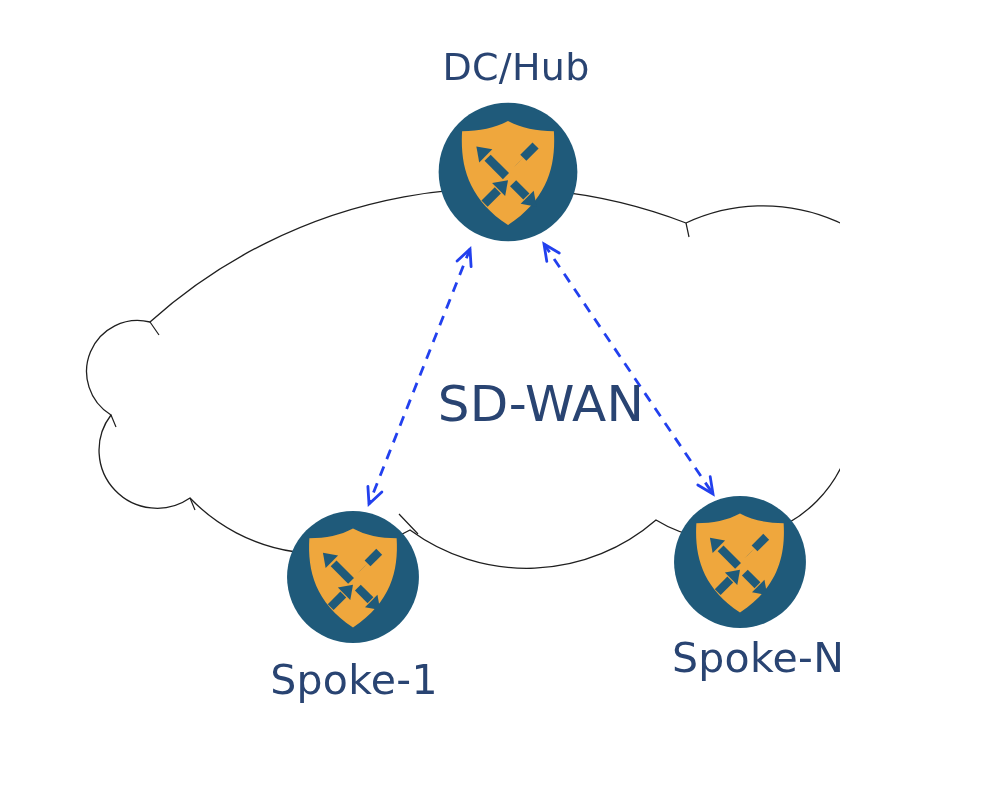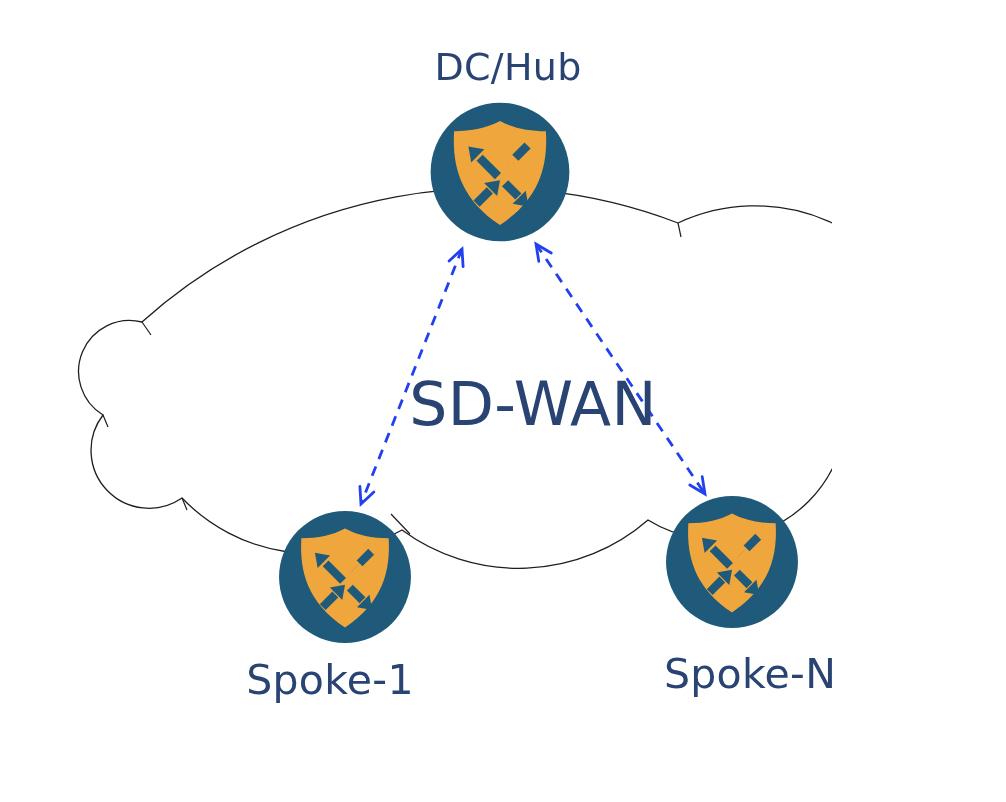--- a/index.html
+++ b/index.html
@@ -10,42 +10,43 @@
     --cloud:#1f1f1f;
     --bg:#ffffff;
   }
   html,body{margin:0;padding:0;background:var(--bg);}
   #stage{
     position:relative;
     width:832px;height:802px;
     background:var(--bg);
     overflow:hidden;
     font-family:"DejaVu Sans","Liberation Sans",sans-serif;
+    margin-left:8px;
   }
   #diagram-svg{position:absolute;left:0;top:0;}
   .cloud-shape{fill:#ffffff;stroke:var(--cloud);stroke-width:1.3;}
   .cusp-tick{fill:none;stroke:var(--cloud);stroke-width:1.2;}
   .link-line{stroke:var(--blue);stroke-width:2.8;stroke-dasharray:10 8;fill:none;}
   .arrow-head{stroke:var(--blue);stroke-width:2.8;fill:none;stroke-linecap:round;stroke-linejoin:miter;}
   .node-circle{fill:var(--node);}
   .node-shield{fill:var(--shield);}
   .icon-arrow-shaft{stroke:var(--node);stroke-width:8.5;stroke-linecap:butt;}
   .icon-arrow-tip{fill:var(--node);}
   .diagram-label{
     position:absolute;
     color:var(--navy);
     text-align:center;
     white-space:nowrap;
     letter-spacing:0.3px;
     line-height:1.18;
   }
   #label-dchub{left:358px;top:45px;width:300px;font-size:38px;}
-  #label-fabric{left:383px;top:380px;width:300px;font-size:60px;line-height:49px;}
-  #label-spoke1{left:180px;top:656px;width:300px;font-size:41px;}
-  #label-spoken{left:600px;top:650px;width:300px;font-size:41px;}
+  #label-fabric{left:383px;top:380px;width:300px;font-size:50px;line-height:49px;}
+  #label-spoke1{left:196px;top:656px;width:300px;font-size:41px;}
+  #label-spoken{left:600px;top:634px;width:300px;font-size:41px;}
 </style>
 </head>
 <body>
 
 <div id="stage">
 
   <svg id="diagram-svg" width="1006" height="802" viewBox="0 0 1006 802">
 
     <defs>
       <g id="edge-node-icon">

